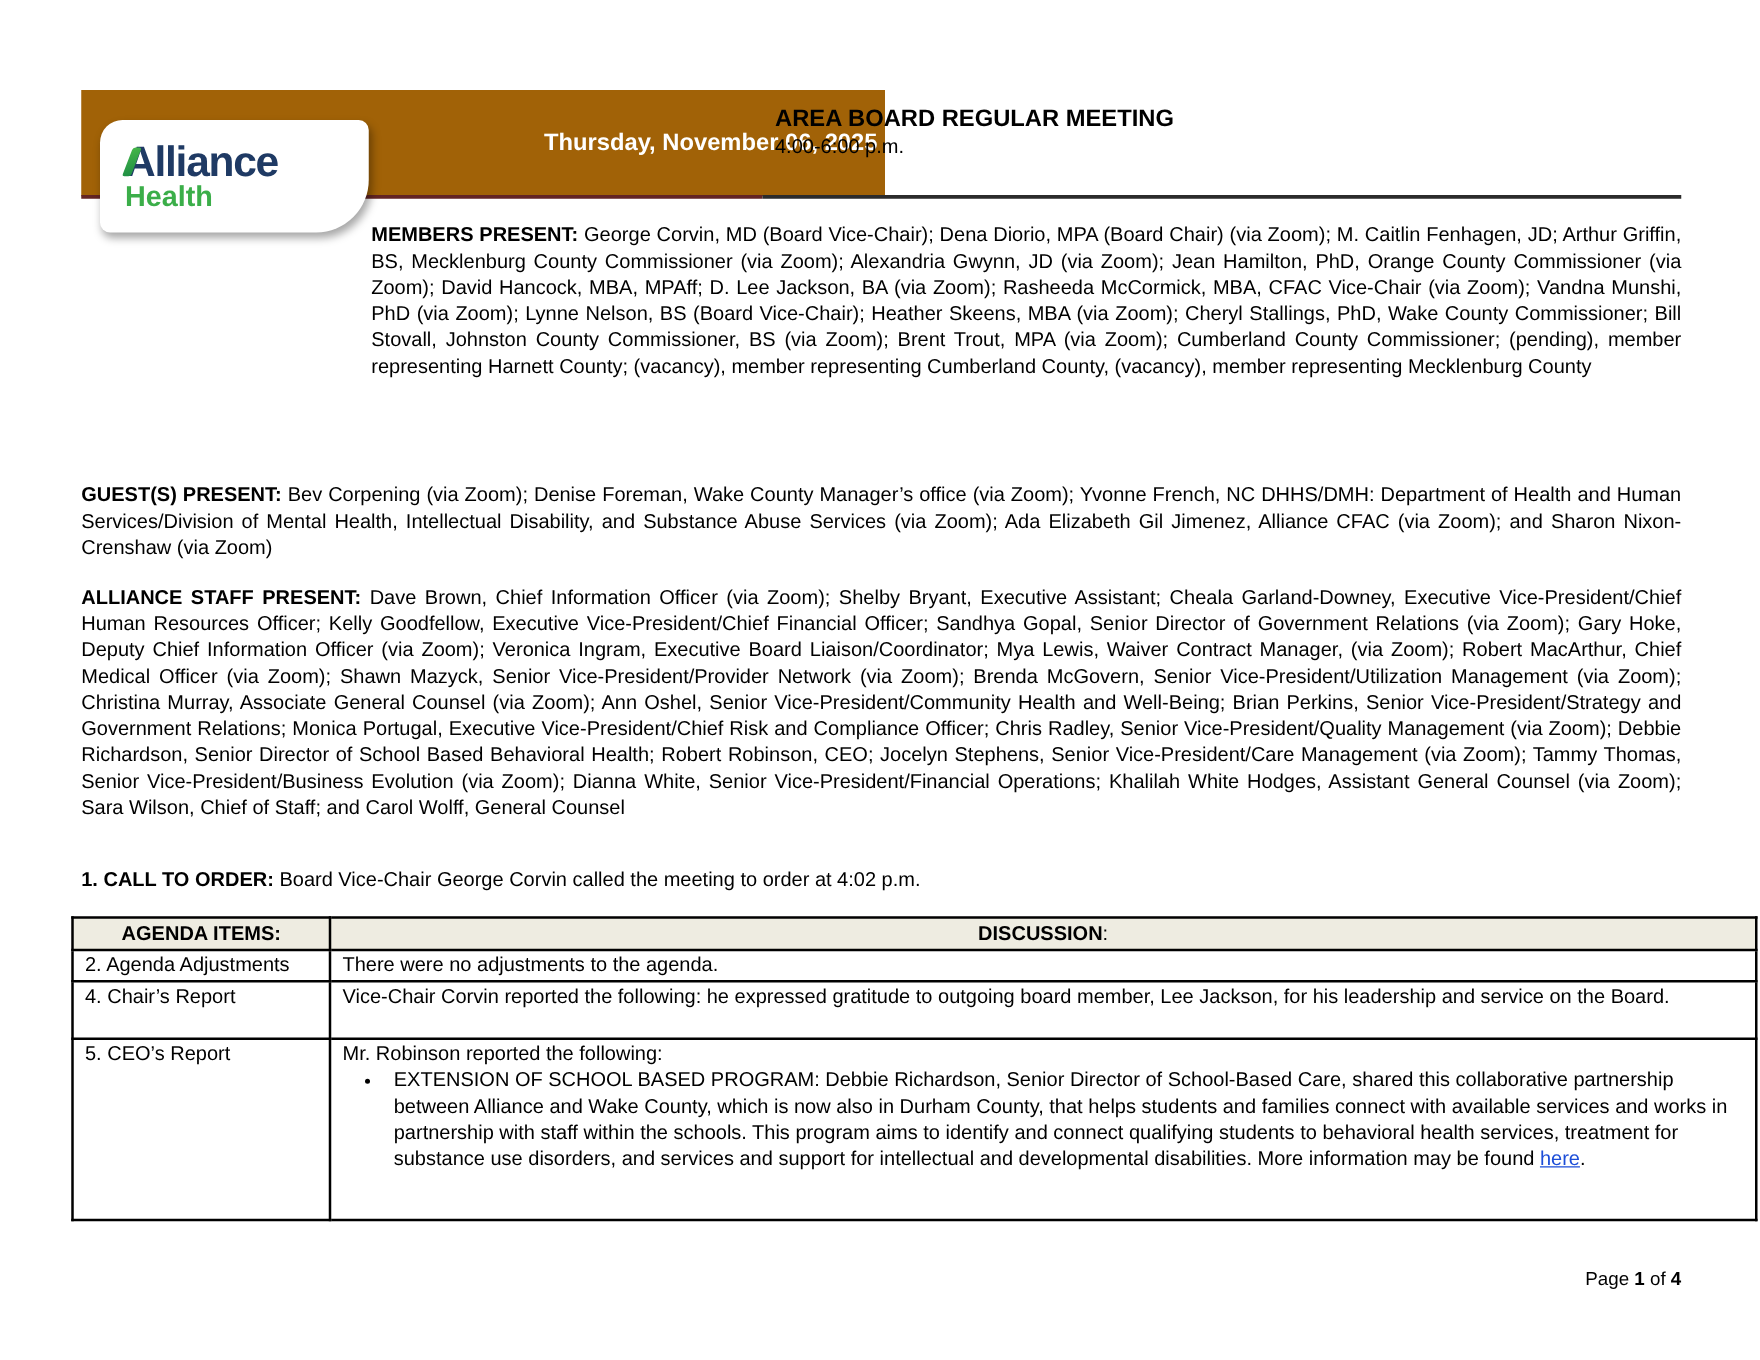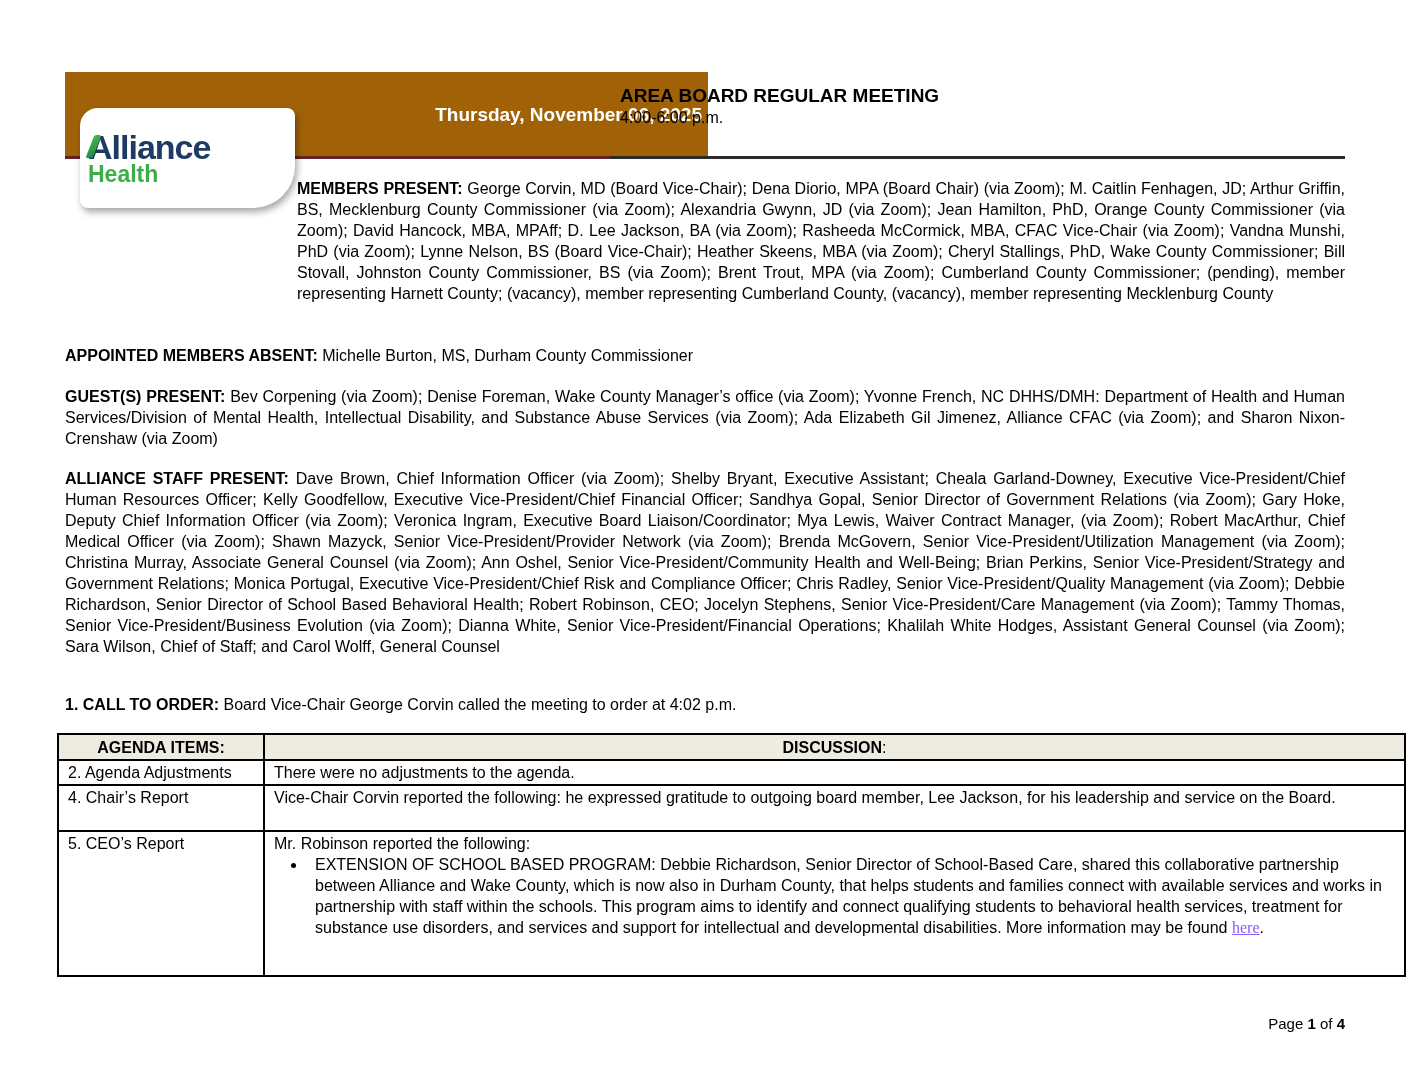--- a/index.html
+++ b/index.html
@@ -20,27 +20,27 @@
   .banner-date{
     color:#ffffff;font-weight:bold;font-size:19px;
     padding-right:6px;white-space:nowrap;
   }
   .titles{position:absolute;left:620px;top:84px;width:725px;}
   .title{font-weight:bold;font-size:19px;line-height:23px;}
   .title-sub{font-size:16px;line-height:21px;}
   .rule-left{position:absolute;left:65px;top:156px;width:545px;height:3px;background:#632423;}
   .rule-right{position:absolute;left:610px;top:156px;width:735px;height:3px;background:#2b2b2b;}
   .logo-card{
-    position:absolute;left:80px;top:96px;width:215px;height:100px;
+    position:absolute;left:80px;top:96px;width:215px;height:90px;
     background:#ffffff;
     border-radius:18px 8px 42px 8px;
     box-shadow:2px 4px 7px rgba(0,0,0,0.35);
     z-index:3;
     display:flex;flex-direction:column;justify-content:center;
-    padding-left:8px;box-sizing:border-box;margin-top:12px;
+    padding-left:20px;box-sizing:border-box;
   }
   .logo-line1{font-weight:bold;font-size:34px;line-height:34px;color:#1f3a64;letter-spacing:-1px;}
   .logo-a{position:relative;display:inline-block;}
   .logo-a::after{
     content:"";position:absolute;left:2px;bottom:6px;width:7px;height:23px;
     background:linear-gradient(160deg,#45b649,#1e8e44);
     transform:skewX(-21deg);border-radius:2px;
   }
   .logo-line2{font-weight:bold;font-size:23px;line-height:24px;color:#3bae49;text-align:left;padding-right:45px;margin-top:-2px;}
   
@@ -64,21 +64,21 @@
   }
   .minutes-table th{
     background:#eeece1;text-align:center;font-weight:bold;height:22px;vertical-align:middle;
   }
   .col-item{width:206px;}
   .row-short td{height:21px;}
   .row-chair td{height:42px;}
   .row-ceo td{height:141px;}
   .minutes-table ul{margin:0;padding-left:33px;list-style:disc;}
   .minutes-table li{padding-left:8px;}
-  a.doc-link{color:#8b5cf6;text-decoration:underline;font-family:Liberation Serif, serif;}
+  a.doc-link{color:#1d4ed8;text-decoration:underline;}
   
   .footer{
     position:absolute;right:63px;top:1015px;font-size:15px;line-height:18px;margin-left:40px;
   }
   .footer b{font-weight:bold;}
 </style>
 </head>
 <body>
 
 <div class="page">
@@ -95,21 +95,20 @@
   <div class="rule-left"></div>
   <div class="rule-right"></div>
 
   <div class="logo-card">
     <div class="logo-line1"><span class="logo-a">A</span><span>lliance</span></div>
     <div class="logo-line2">Health</div>
   </div>
 
   <div class="para p-members"><b>MEMBERS PRESENT:</b><span> George Corvin, MD (Board Vice-Chair); Dena Diorio, MPA (Board Chair) (via Zoom); M. Caitlin Fenhagen, JD; Arthur Griffin, BS, Mecklenburg County Commissioner (via Zoom); Alexandria Gwynn, JD (via Zoom); Jean Hamilton, PhD, Orange County Commissioner (via Zoom); David Hancock, MBA, MPAff; D. Lee Jackson, BA (via Zoom); Rasheeda McCormick, MBA, CFAC Vice-Chair (via Zoom); Vandna Munshi, PhD (via Zoom); Lynne Nelson, BS (Board Vice-Chair); Heather Skeens, MBA (via Zoom); Cheryl Stallings, PhD, Wake County Commissioner; Bill Stovall, Johnston County Commissioner, BS (via Zoom); Brent Trout, MPA (via Zoom); Cumberland County Commissioner; (pending), member representing Harnett County; (vacancy), member representing Cumberland County, (vacancy), member representing Mecklenburg County</span></div>
 
-  <div class="para p-absent"><b>APPOINTED MEMBERS ABSENT:</b><span> Michelle Burton, MS, Durham County Commissioner</span></div>
 
   <div class="para p-guests"><b>GUEST(S) PRESENT:</b><span> Bev Corpening (via Zoom); Denise Foreman, Wake County Manager’s office (via Zoom); Yvonne French, NC DHHS/DMH: Department of Health and Human Services/Division of Mental Health, Intellectual Disability, and Substance Abuse Services (via Zoom); Ada Elizabeth Gil Jimenez, Alliance CFAC (via Zoom); and Sharon Nixon-Crenshaw (via Zoom)</span></div>
 
   <div class="para p-staff"><b>ALLIANCE STAFF PRESENT:</b><span> Dave Brown, Chief Information Officer (via Zoom); Shelby Bryant, Executive Assistant; Cheala Garland-Downey, Executive Vice-President/Chief Human Resources Officer; Kelly Goodfellow, Executive Vice-President/Chief Financial Officer; Sandhya Gopal, Senior Director of Government Relations (via Zoom); Gary Hoke, Deputy Chief Information Officer (via Zoom); Veronica Ingram, Executive Board Liaison/Coordinator; Mya Lewis, Waiver Contract Manager, (via Zoom); Robert MacArthur, Chief Medical Officer (via Zoom); Shawn Mazyck, Senior Vice-President/Provider Network (via Zoom); Brenda McGovern, Senior Vice-President/Utilization Management (via Zoom); Christina Murray, Associate General Counsel (via Zoom); Ann Oshel, Senior Vice-President/Community Health and Well-Being; Brian Perkins, Senior Vice-President/Strategy and Government Relations; Monica Portugal, Executive Vice-President/Chief Risk and Compliance Officer; Chris Radley, Senior Vice-President/Quality Management (via Zoom); Debbie Richardson, Senior Director of School Based Behavioral Health; Robert Robinson, CEO; Jocelyn Stephens, Senior Vice-President/Care Management (via Zoom); Tammy Thomas, Senior Vice-President/Business Evolution (via Zoom); Dianna White, Senior Vice-President/Financial Operations; Khalilah White Hodges, Assistant General Counsel (via Zoom); Sara Wilson, Chief of Staff; and Carol Wolff, General Counsel</span></div>
 
   <div class="para p-call"><b>1. CALL TO ORDER:</b><span> Board Vice-Chair George Corvin called the meeting to order at 4:02 p.m.</span></div>
 
   <table class="minutes-table">
     <colgroup>
       <col class="col-item">

